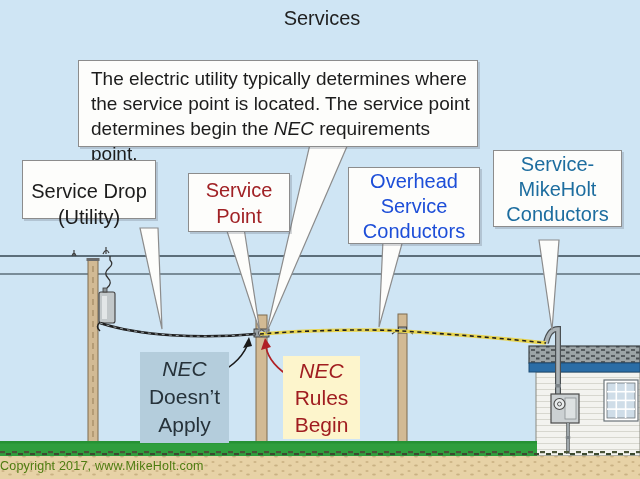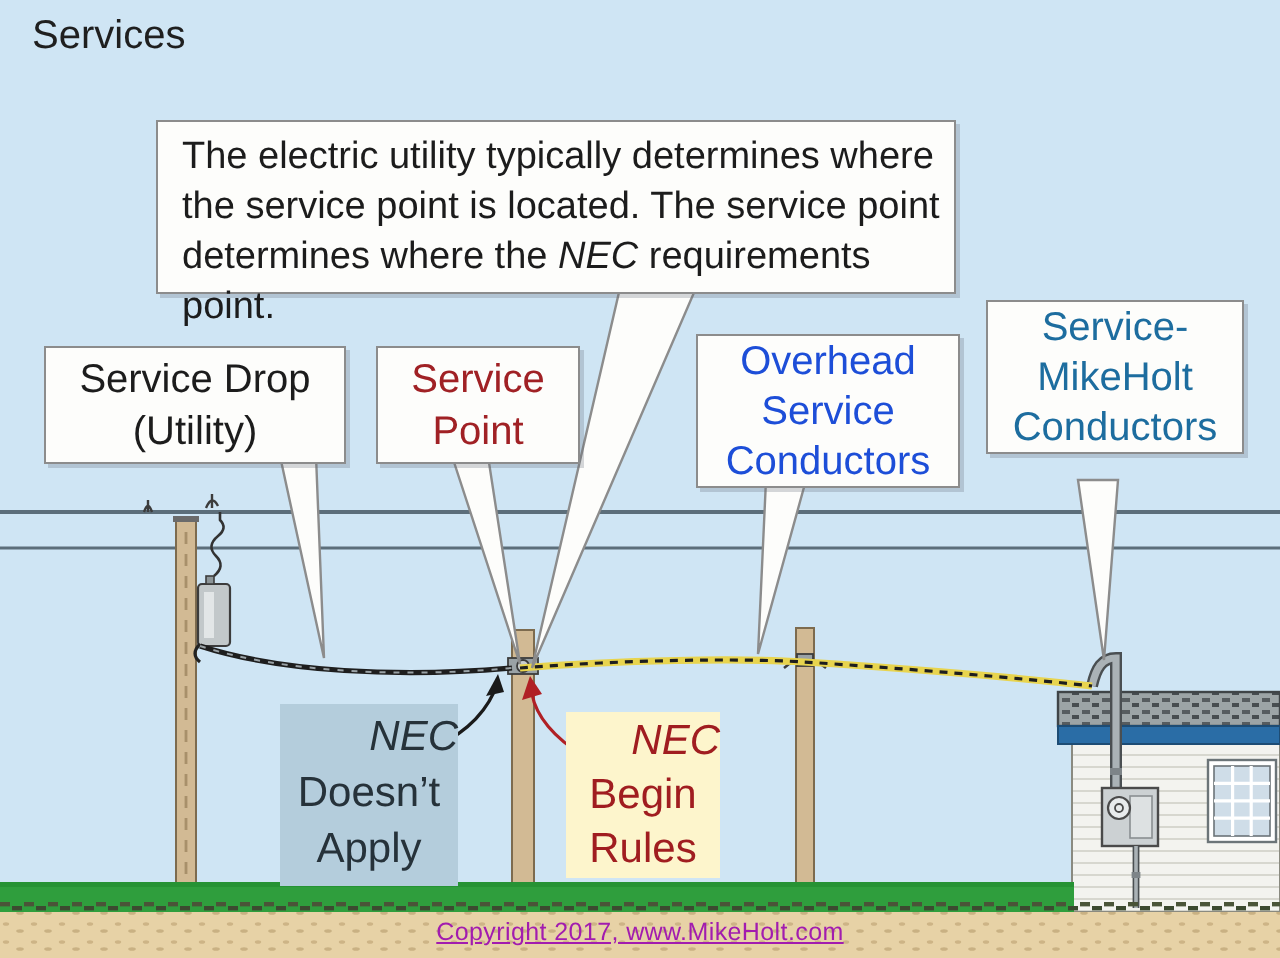--- a/index.html
+++ b/index.html
@@ -4,56 +4,56 @@
 <style>
   html,body{margin:0;padding:0;}
   .stage{
     position:relative;width:640px;height:479px;overflow:hidden;
     background:#cfe5f4;
     font-family:"Liberation Sans", sans-serif;
     -webkit-font-smoothing:antialiased;
   }
   .abs{position:absolute;}
   .title{
-    left:16px;right:0;top:7px;color:#1f1f1f;
+    left:4px;right:0;top:7px;text-align:center;color:#1f1f1f;
     font-size:20px;line-height:23px;
   }
   .subtitle{
     left:0;right:0;top:30px;text-align:center;color:#1f1f1f;
     font-size:19px;line-height:22px;font-style:italic;
   }
   .white-box{
     background:#fdfdfb;border:1.5px solid #8c8c8c;
     box-shadow:2px 2px 0 rgba(90,100,110,.25);
     box-sizing:border-box;color:#1c1c1c;
   }
   .comment-box{
     left:78px;top:60px;width:400px;height:87px;
     font-size:19px;line-height:25px;padding:5px 0 0 12px;
   }
   .label-box{ text-align:center;font-size:20px; }
-  .lb1{left:22px;top:173px;width:151px;height:59px;line-height:26px;padding-top:3px;color:#1c1c1c;}
+  .lb1{left:22px;top:160px;width:134px;height:59px;line-height:26px;padding-top:17px;color:#1c1c1c;}
   .lb2{left:188px;top:173px;width:102px;height:59px;line-height:26px;padding-top:3px;color:#a02125;}
   .lb3{left:348px;top:167px;width:132px;height:77px;line-height:25px;padding-top:1px;color:#1d4ed8;}
   .lb4{left:493px;top:150px;width:129px;height:77px;line-height:25px;padding-top:1px;color:#1d6d9f;}
   .note-box{
     text-align:center;font-size:21px;line-height:28px;box-sizing:border-box;
   }
   .nb-apply{
     left:140px;top:352px;width:89px;height:91px;padding-top:3px;
     background:#b4cddc;color:#26323a;
   }
   .nb-begin{
     left:283px;top:356px;width:77px;height:83px;padding-top:1px;
     background:#fdf5cc;color:#a01d20;line-height:27px;
   }
-  .em{font-style:italic;text-align:right;}
+  .em{font-style:italic;}
   .copyright{
-    left:0;right:0;top:459px;text-align:center;
-    font-size:12.5px;color:#a21caf;letter-spacing:.2px;text-decoration:underline;
+    left:0;right:0;top:459px;text-align:left;
+    font-size:12.5px;color:#4d7c0f;letter-spacing:.2px;
   }
 </style>
 </head>
 <body>
 
 <div class="stage">
 
   <svg class="abs" style="left:0;top:0" width="640" height="479" viewBox="0 0 640 479">
     <defs>
       <pattern id="brick" width="10" height="6" patternUnits="userSpaceOnUse">
@@ -170,21 +170,21 @@
       <path d="M292 378 C277 369 268 358 266 347" stroke="#b02025" stroke-width="1.6" fill="none"></path>
       <polygon points="265,338 261,350 271,347" fill="#b02025"></polygon>
     </g>
   </svg>
 
   <div class="abs title">Services</div>
 
   <div class="abs white-box comment-box">
     <div>The electric utility typically determines where</div>
     <div>the service point is located. The service point</div>
-    <div><span>determines where the </span><span class="em">NEC</span><span> requirements point.</span></div>
+    <div><span>determines begin the </span><span class="em">NEC</span><span> requirements point.</span></div>
   </div>
 
   <div class="abs white-box label-box lb1">
     <div>Service Drop</div>
     <div>(Utility)</div>
   </div>
 
   <div class="abs white-box label-box lb2">
     <div>Service</div>
     <div>Point</div>
@@ -203,19 +203,19 @@
   </div>
 
   <div class="abs note-box nb-apply">
     <div class="em">NEC</div>
     <div>Doesn’t</div>
     <div>Apply</div>
   </div>
 
   <div class="abs note-box nb-begin">
     <div class="em">NEC</div>
+    <div>Rules</div>
     <div>Begin</div>
-    <div>Rules</div>
   </div>
 
   <div class="abs copyright">Copyright 2017, www.MikeHolt.com</div>
 
 </div>
 
 </body></html>

